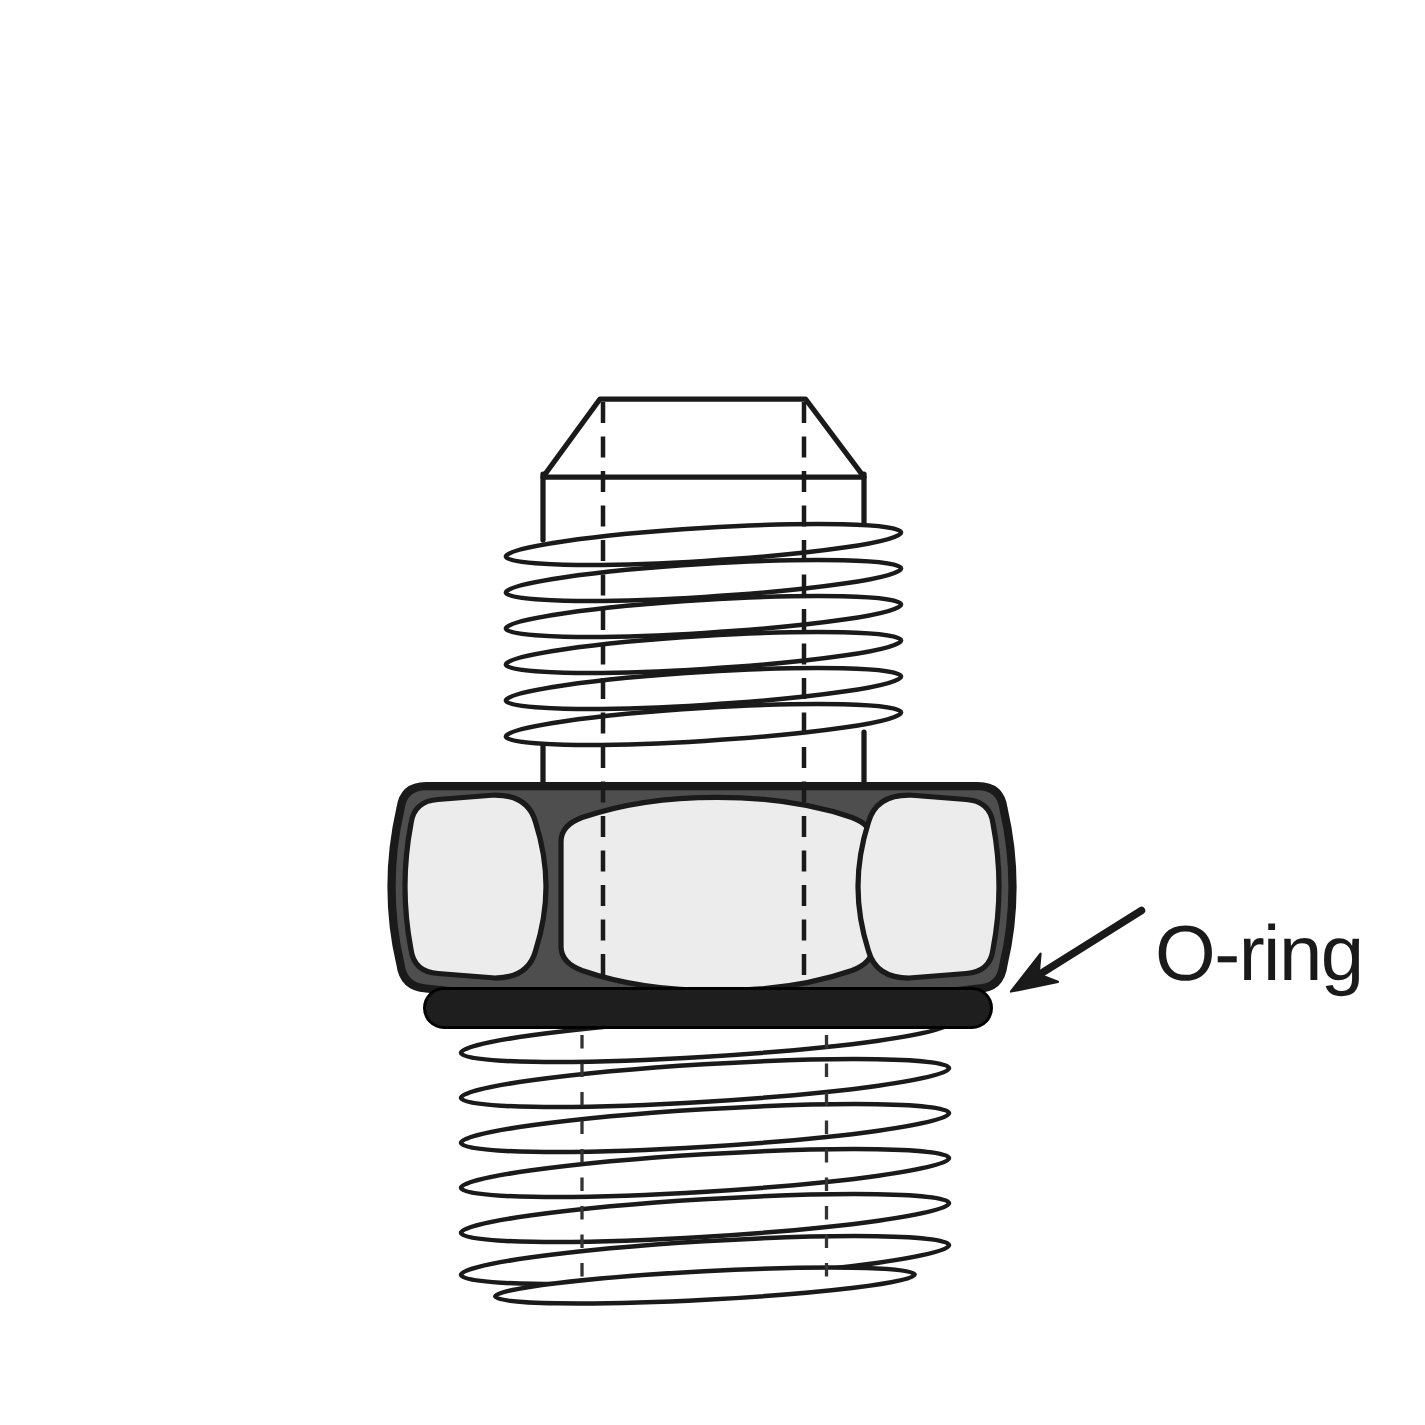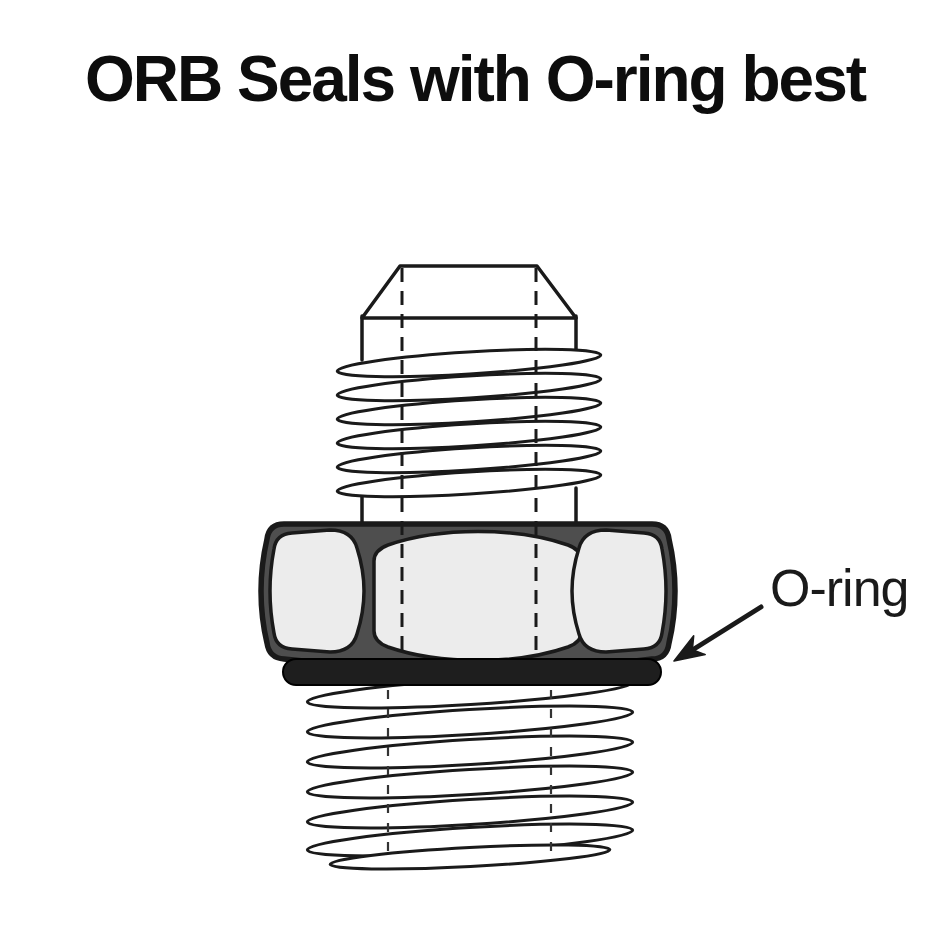--- a/index.html
+++ b/index.html
@@ -28,30 +28,29 @@
   .thread{fill:#ffffff;stroke:var(--ink);stroke-width:3;}
   .hex-outer{fill:var(--hex-chamfer);stroke:var(--ink);stroke-width:5.5;stroke-linejoin:round;}
   .hex-panel{fill:var(--hex-face);stroke:var(--ink);stroke-width:3.5;stroke-linejoin:round;}
   .dash-main{stroke:var(--ink);stroke-width:3;stroke-dasharray:14 9;fill:none;}
   .dash-sub{stroke:#333333;stroke-width:2.2;stroke-dasharray:9 10;fill:none;}
   .oring{fill:var(--oring);stroke:#000000;stroke-width:2;}
   .arrow-line{stroke:var(--ink);stroke-width:5;stroke-linecap:round;fill:none;}
   .arrow-head{fill:var(--ink);stroke:var(--ink);stroke-width:1.5;stroke-linejoin:round;}
 
   .callout-label{
-    position:absolute;left:770px;top:562px;
+    position:absolute;left:770px;top:610px;
     font-size:52px;line-height:1.0;letter-spacing:-1px;
     color:var(--ink);font-weight:400;white-space:nowrap;
   }
 </style>
 </head>
 <body>
 
 <h1 class="title">
-  <span>ORB Seals with O-ring best</span>
 </h1>
 
 <svg class="diagram-svg" viewBox="0 0 950 950" aria-hidden="true">
 
   <g>
     <line class="ln" x1="362" y1="316" x2="362" y2="360"></line>
     <line class="ln" x1="576" y1="316" x2="576" y2="360"></line>
     <line class="ln" x1="362" y1="488" x2="362" y2="527"></line>
     <line class="ln" x1="576" y1="488" x2="576" y2="527"></line>
   </g>

